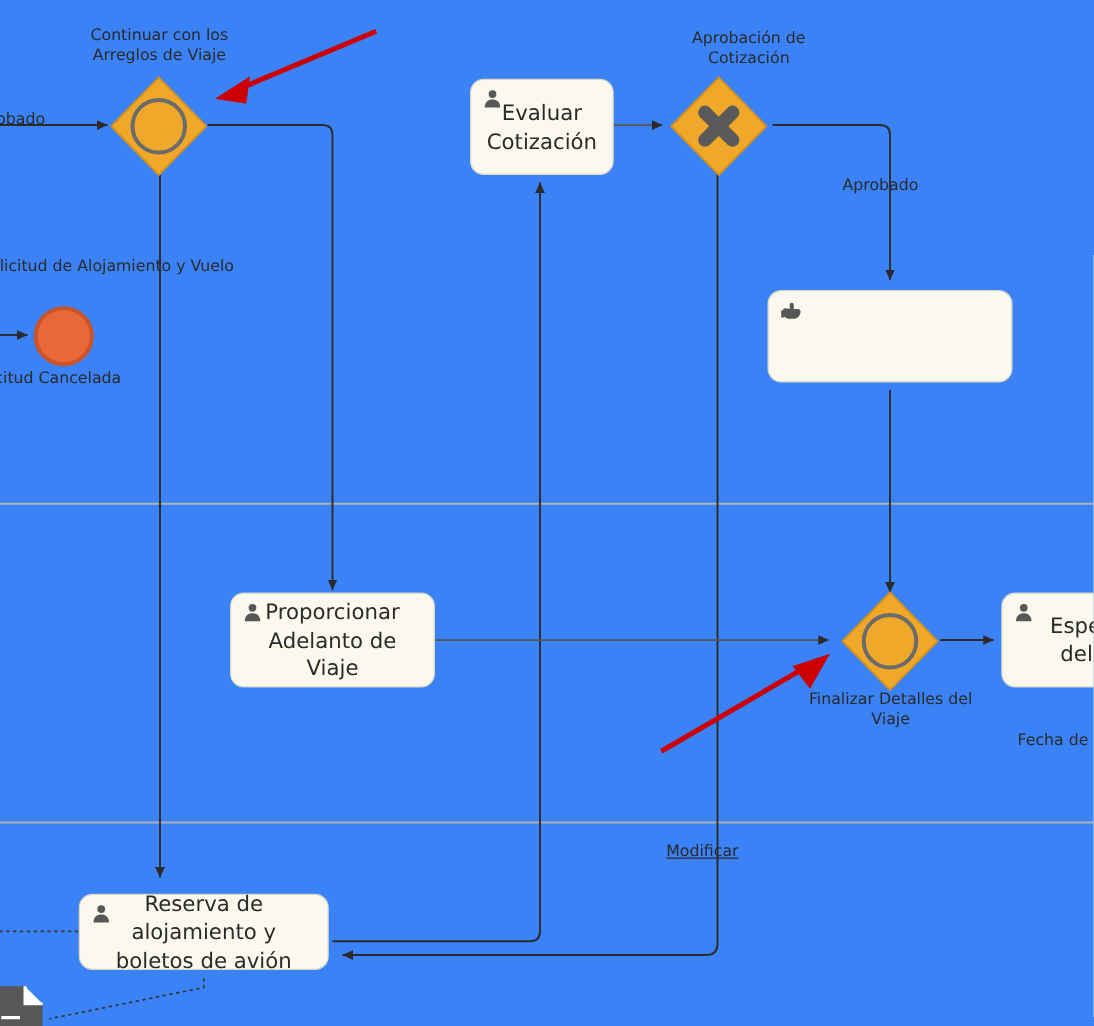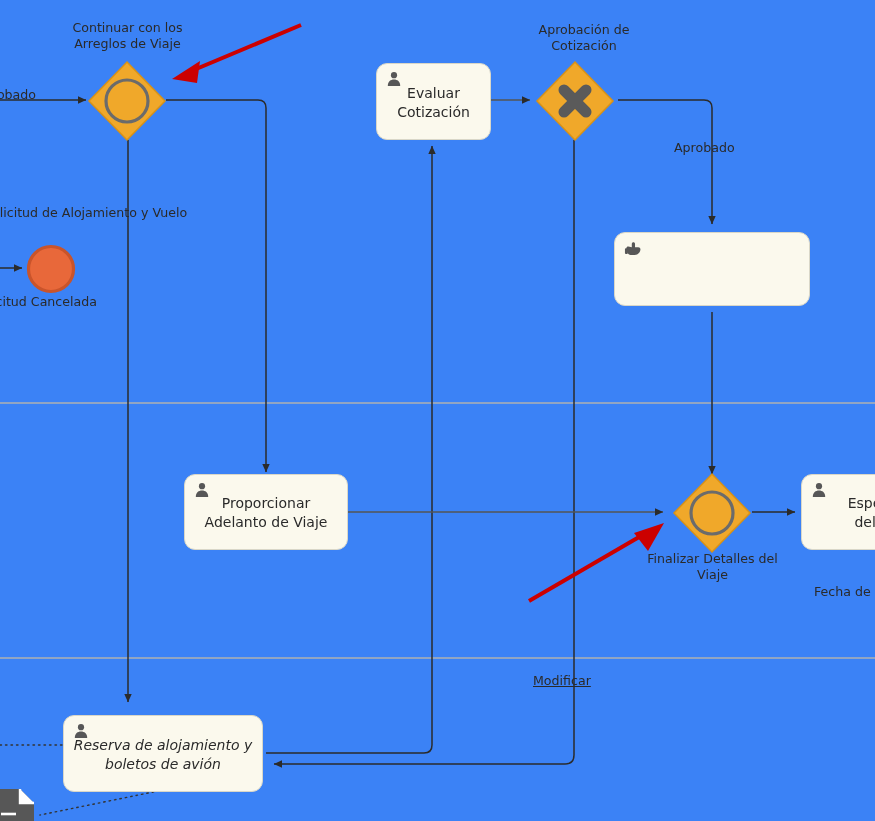--- a/index.html
+++ b/index.html
@@ -58,21 +58,21 @@
     position: absolute;
     box-sizing: border-box;
     background: #fbf9ed;
     border: 1.4px solid #d9d7c8;
     border-radius: 11px;
     display: flex;
     align-items: center;
     justify-content: center;
     text-align: center;
     color: #2a2a2a;
-    font-size: 14px;
+    font-size: 17px;
     line-height: 1.33;
     padding: 6px 9px 4px 9px;
   }
   .task-label {
     display: block;
     white-space: pre-line;
   }
   .task-icon {
     position: absolute;
     left: 9px;
@@ -162,21 +162,21 @@
   <div class="edge-label" style="left:55px; top:20px; width:145px;">Continuar con los
 Arreglos de Viaje</div>
 
   <svg class="gw" style="left:534px; top:60px; width:82px; height:82px;" viewBox="0 0 82 82">
     <polygon points="41,2 79,41 41,80 3,41" fill="#F0A82A" stroke="#D99216" stroke-width="1.5"></polygon>
     <g stroke="#5a5a5a" stroke-width="11" stroke-linecap="round">
       <line x1="30" y1="30" x2="52" y2="52"></line>
       <line x1="52" y1="30" x2="30" y2="52"></line>
     </g>
   </svg>
-  <div class="edge-label" style="left:514px; top:22px; width:140px;">Aprobación de
+  <div class="edge-label" style="left:529px; top:22px; width:140px;">Aprobación de
 Cotización</div>
 
   <svg class="gw" style="left:671px; top:472px; width:82px; height:82px;" viewBox="0 0 82 82">
     <polygon points="41,2 79,41 41,80 3,41" fill="#F0A82A" stroke="#D99216" stroke-width="1.5"></polygon>
     <circle cx="41" cy="41" r="21" fill="none" stroke="#6b6b6b" stroke-width="3.2"></circle>
   </svg>
   <div class="edge-label" style="left:640px; top:551px; width:145px;">Finalizar Detalles del
 Viaje</div>
 
   <svg class="end-event" style="left:26px; top:244px; width:50px; height:50px;" viewBox="0 0 50 50">
@@ -215,21 +215,21 @@
 
   <div class="task" style="left:801px; top:474px; width:164px; height:76px;">
     <svg class="task-icon" viewBox="0 0 16 16">
       <circle cx="8" cy="4.2" r="3.1" fill="#575757"></circle>
       <path d="M1.8,15 C1.8,10.6 4.6,8.6 8,8.6 C11.4,8.6 14.2,10.6 14.2,15 z" fill="#575757"></path>
     </svg>
     <span class="task-label">Esperar el
 del Emp</span>
   </div>
 
-  <div class="task" style="left:63px; top:715px; width:200px; height:77px;font-style:italic;">
+  <div class="task" style="left:63px; top:715px; width:200px; height:61px;">
     <svg class="task-icon" viewBox="0 0 16 16">
       <circle cx="8" cy="4.2" r="3.1" fill="#575757"></circle>
       <path d="M1.8,15 C1.8,10.6 4.6,8.6 8,8.6 C11.4,8.6 14.2,10.6 14.2,15 z" fill="#575757"></path>
     </svg>
     <span class="task-label">Reserva de alojamiento y
 boletos de avión</span>
   </div>
 
   <svg class="data-object" style="left:-6px; top:787px; width:44px; height:42px;" viewBox="0 0 44 42">
     <path d="M2,2 L26,2 L40,16 L40,38 L2,38 z" fill="#575757"></path>

